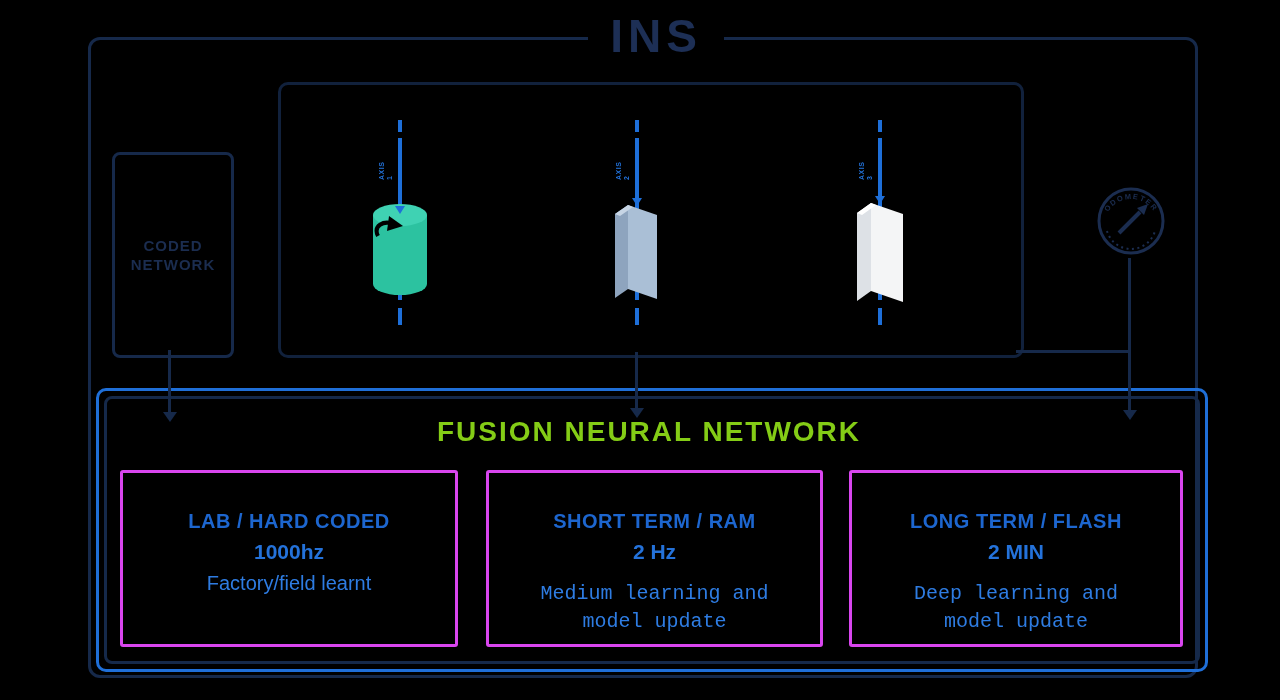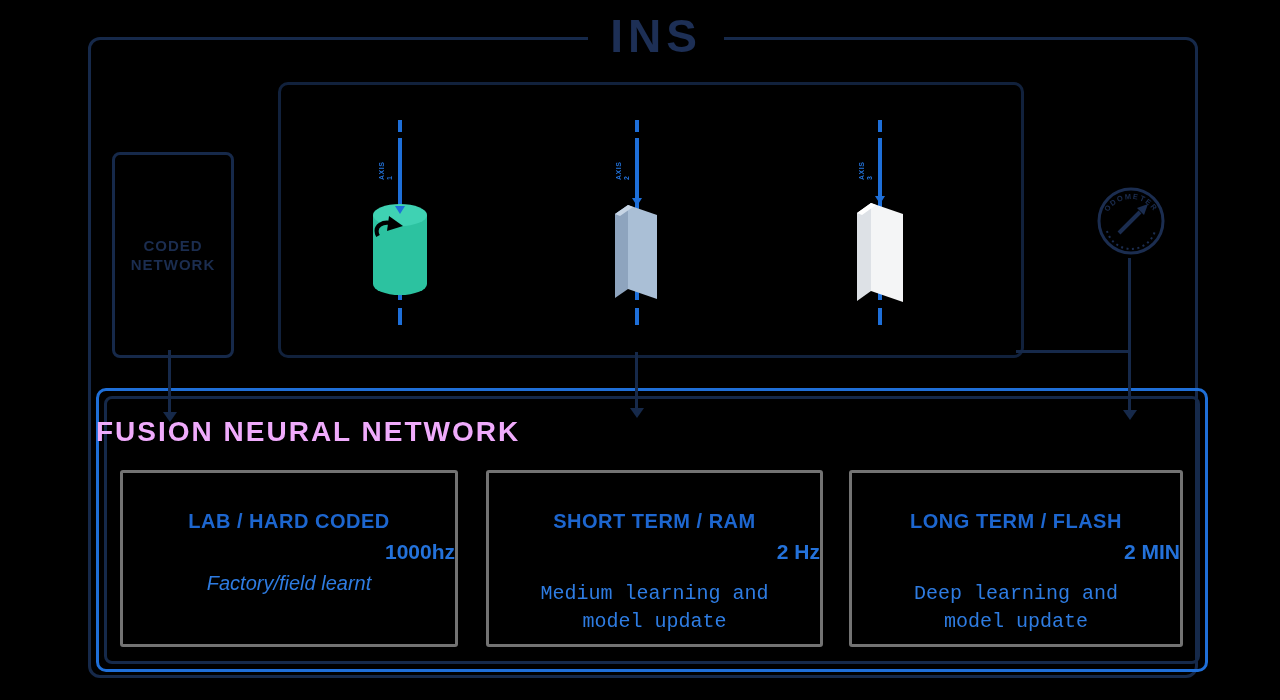--- a/index.html
+++ b/index.html
@@ -30,29 +30,29 @@
 
   
   .vline{width:3px;background:#16294a;z-index:5;}
   .hline{height:3px;background:#16294a;}
   .arrow-down{width:0;height:0;border-left:7px solid transparent;border-right:7px solid transparent;
               border-top:10px solid #16294a;z-index:6;}
 
   
   .fusion-outer{left:96px;top:388px;width:1106px;height:278px;border:3px solid #1f6fd8;border-radius:10px;}
   .fusion-inner{left:104px;top:396px;width:1090px;height:262px;border:3px solid #15294a;border-radius:8px;}
-  .fusion-title{left:96px;top:416px;width:1106px;color:#f0abfc;
+  .fusion-title{left:96px;top:416px;width:1106px;text-align:center;color:#84cc16;
                 font-size:28px;font-weight:800;letter-spacing:2px;}
-  .fbox{top:470px;height:177px;border:3px solid #737373;border-radius:3px;box-sizing:border-box;
+  .fbox{top:470px;height:177px;border:3px solid #d946ef;border-radius:3px;box-sizing:border-box;
         text-align:center;padding-top:36px;}
   .fbox .h{color:#1d66cf;font-size:20px;font-weight:800;letter-spacing:.5px;line-height:24px;}
-  .fbox .rate{color:#2472da;font-size:21px;font-weight:700;margin-top:7px;line-height:24px;text-align:right;}
+  .fbox .rate{color:#2472da;font-size:21px;font-weight:700;margin-top:7px;line-height:24px;}
   .fbox .desc{color:#2e7ce2;font-size:20px;font-weight:400;line-height:28px;}
   .fbox.gap .desc{margin-top:16px;font-family:Liberation Mono, monospace;}
-  .fbox.nogap .desc{margin-top:5px;font-style:italic;}
+  .fbox.nogap .desc{margin-top:5px;}
 </style>
 </head>
 <body>
 
 <div class="canvas">
 
   <div class="abs ins-box"></div>
   <div class="abs ins-title">
     <span>INS</span>
   </div>

